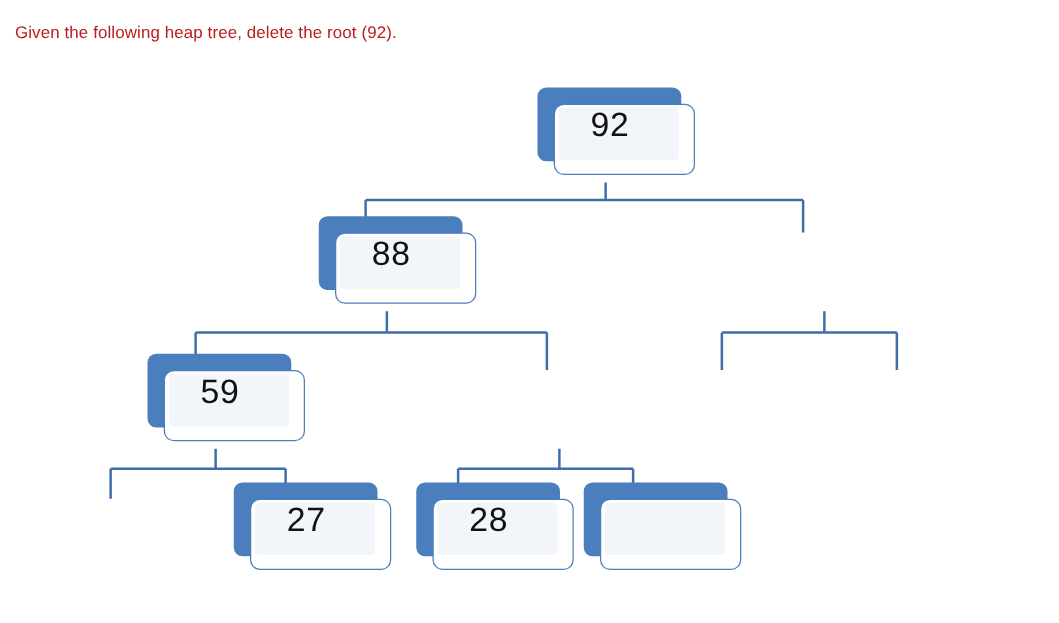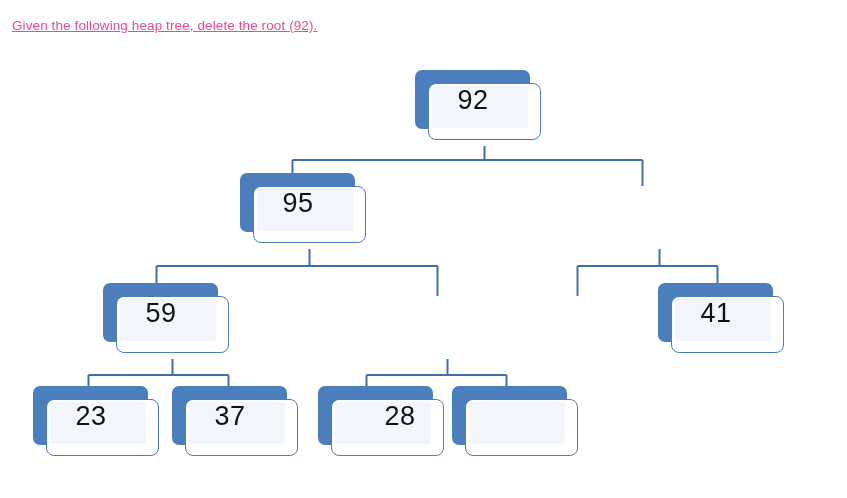--- a/index.html
+++ b/index.html
@@ -16,24 +16,23 @@
     font-family: "Liberation Sans", sans-serif;
     -webkit-font-smoothing: antialiased;
   }
 
   #question-title {
     position: absolute;
     left: 12px;
     top: 17px;
     font-size: 13.5px;
     line-height: 18px;
-    color: #ec4899;
+    color: #b91c1c;
     letter-spacing: 0.1px;
     white-space: nowrap;
-    text-decoration: underline;
   }
 
   #tree-canvas {
     position: absolute;
     left: 0;
     top: 0;
     width: 847px;
     height: 498px;
   }
 
@@ -43,20 +42,21 @@
     top: 0;
     width: 847px;
     height: 498px;
     pointer-events: none;
   }
 
   .tree-node {
     position: absolute;
     width: 128px;
     height: 72px;
+    margin-left: 15px;
   }
 
   .node-shadow {
     position: absolute;
     left: 0;
     top: 0;
     width: 115px;
     height: 59px;
     background: #4a7ebc;
     border-radius: 7px;
@@ -142,59 +142,45 @@
       <div class="node-inner"></div>
     </div>
     <div class="node-label">92</div>
   </div>
 
   <div class="tree-node" style="left:240px; top:173px;">
     <div class="node-shadow"></div>
     <div class="node-face">
       <div class="node-inner"></div>
     </div>
-    <div class="node-label">95</div>
+    <div class="node-label">88</div>
   </div>
 
 
   <div class="tree-node" style="left:103px; top:283px;">
     <div class="node-shadow"></div>
     <div class="node-face">
       <div class="node-inner"></div>
     </div>
     <div class="node-label">59</div>
   </div>
 
 
 
-  <div class="tree-node" style="left:658px; top:283px;">
-    <div class="node-shadow"></div>
-    <div class="node-face">
-      <div class="node-inner"></div>
-    </div>
-    <div class="node-label">41</div>
-  </div>
 
-  <div class="tree-node" style="left:33px; top:386px;">
-    <div class="node-shadow"></div>
-    <div class="node-face">
-      <div class="node-inner"></div>
-    </div>
-    <div class="node-label">23</div>
-  </div>
 
   <div class="tree-node" style="left:172px; top:386px;">
     <div class="node-shadow"></div>
     <div class="node-face">
       <div class="node-inner"></div>
     </div>
-    <div class="node-label">37</div>
+    <div class="node-label">27</div>
   </div>
 
-  <div class="tree-node" style="left:318px; top:386px;padding-left:48px;">
+  <div class="tree-node" style="left:318px; top:386px;">
     <div class="node-shadow"></div>
     <div class="node-face">
       <div class="node-inner"></div>
     </div>
     <div class="node-label">28</div>
   </div>
 
   <div class="tree-node" style="left:452px; top:386px;">
     <div class="node-shadow"></div>
     <div class="node-face">

